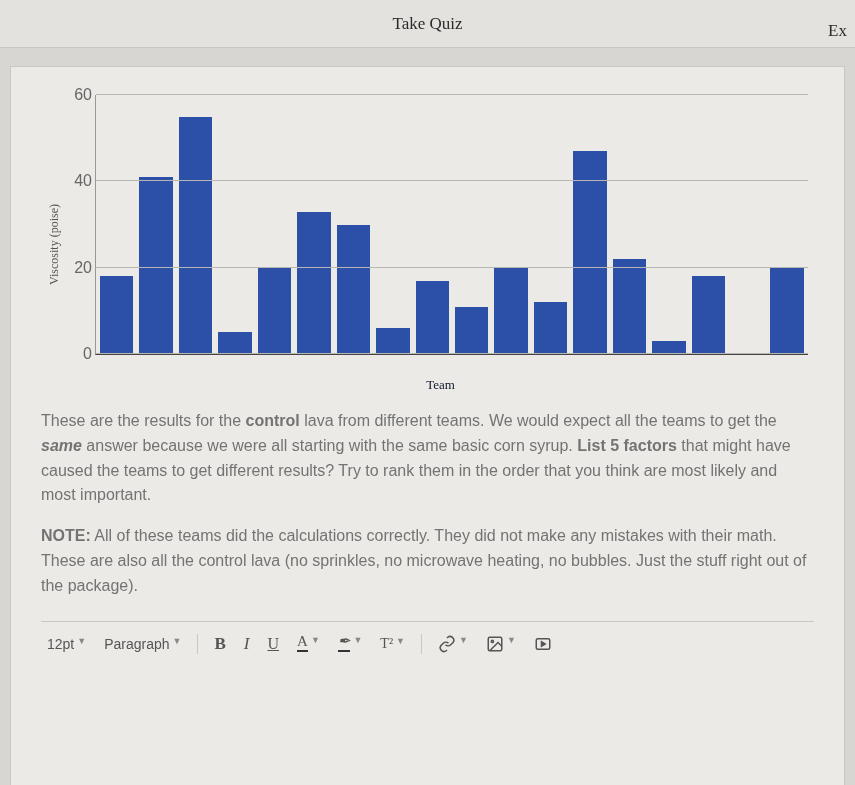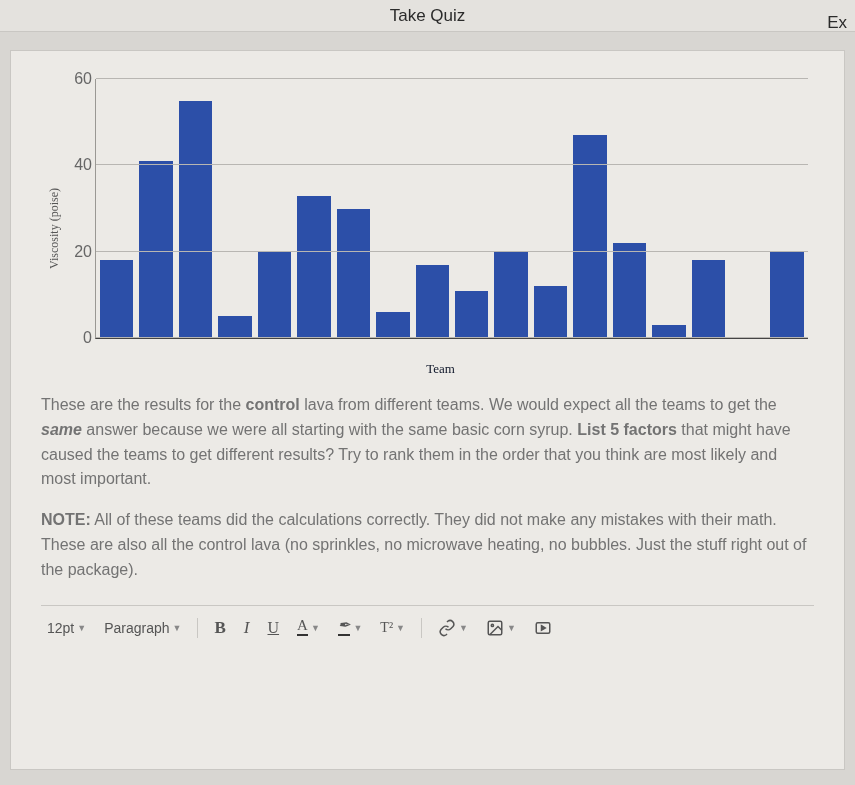--- a/index.html
+++ b/index.html
@@ -5,27 +5,28 @@
   * { box-sizing: border-box; margin: 0; padding: 0; }
   body {
     font-family: -apple-system, BlinkMacSystemFont, "Segoe UI", Arial, sans-serif;
     background: #d8d6d2;
     width: 855px;
     height: 785px;
     overflow: hidden;
     color: #2b2b2b;
   }
   .header {
-    height: 32px;
+    height: 48px;
     display:flex;
     align-items:center;
     justify-content:center;
     position:relative;
     background:#e4e2de;
     border-bottom:1px solid #c9c7c3;
+    font-family:Liberation Serif, serif;
   }
   .header-title { font-size:17px; color:#2b2b2b; }
   .header-right { position:absolute; right:8px; font-size:17px; color:#2b2b2b;margin-top:14px; }
   .page {
     background:#eceae6;
     margin: 18px 10px 0 10px;
     border:1px solid #c9c7c3;
     padding: 28px 30px 0 30px;
     height: 720px;
   }
@@ -112,21 +113,20 @@
     border-top:1px solid #c9c7c3;
     padding-top:10px;
     display:flex;
     align-items:center;
     gap:6px;
     font-size:14px;
     color:#555;
   }
   .tb-btn {
     display:inline-flex;
-    align-items:center;
     gap:3px;
     padding:2px 6px;
     cursor:pointer;
     border-radius:3px;
   }
   .chev { font-size:9px; color:#888; }
   .sep { width:1px; height:20px; background:#c9c7c3; margin:0 4px; }
   .tb-bold { font-weight:700; font-size:17px; font-family: Georgia, serif;}
   .tb-ital { font-style:italic; font-family: Georgia, serif; font-size:17px;}
   .tb-under { text-decoration:underline; font-family: Georgia, serif; font-size:16px;}

